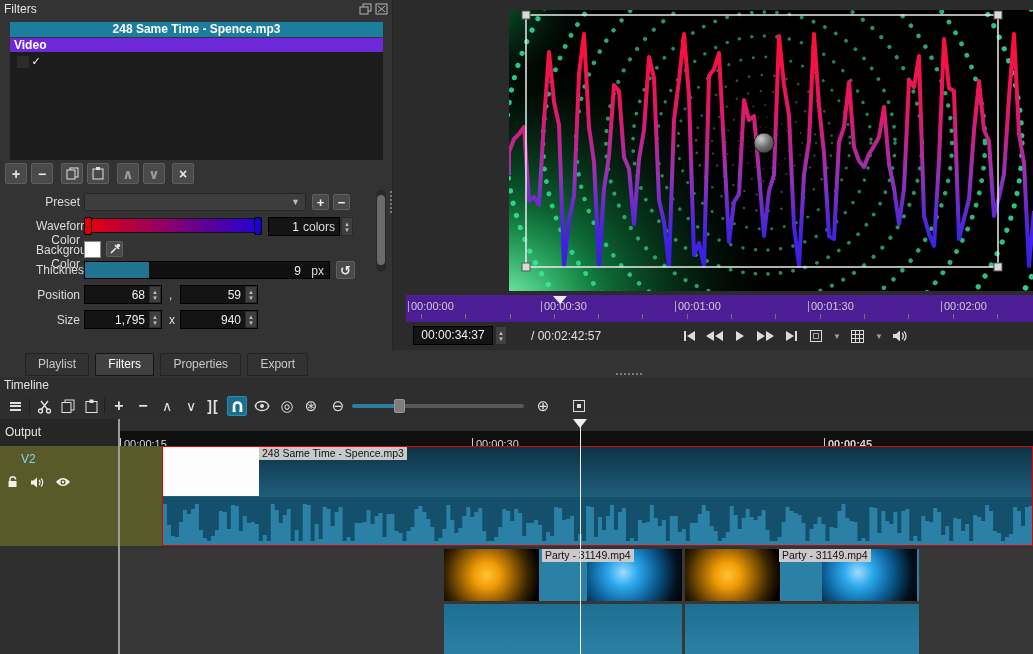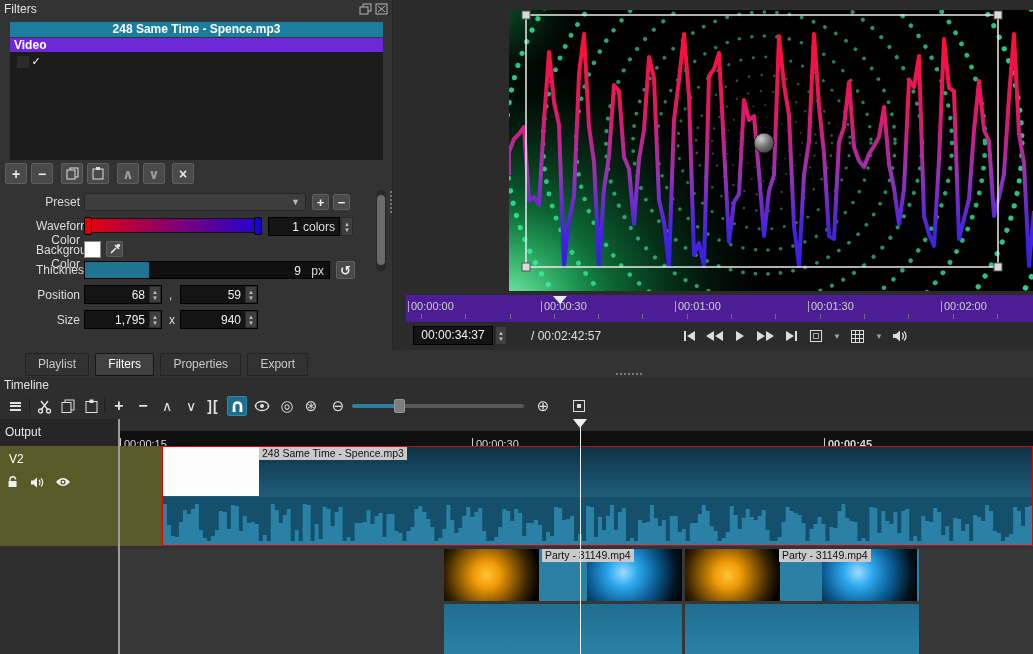--- a/index.html
+++ b/index.html
@@ -88,21 +88,21 @@
   .fit-ic { width:12px; height:12px; border:1px solid #dcdcdc; position:relative; }
   .fit-ic i { position:absolute; left:3px; top:3px; width:4px; height:4px; background:#dcdcdc; }
 
   .tl-tracks { position:absolute; left:0; top:42px; width:1033px; height:235px; background:#2f2f2f; }
   .tl-ruler { position:absolute; left:120px; top:12px; width:1024px; height:27px; background:#101010; }
   .tlr-label { position:absolute; top:7px; font-size:11px; color:#d8d8d8; border-left:1px solid #cfcfcf; padding-left:3px; line-height:12px; }
   .output-head { position:absolute; left:0; top:0; width:118px; height:27px; background:#262626; color:#e5e5e5; line-height:26px; padding-left:5px; }
   .track-head { position:absolute; left:0; width:118px; }
   .v2-head { top:27px; height:100px; background:#5a5a28; }
   .v1-head { top:130px; height:105px; background:#2c2c2c; }
-  .th-name { position:absolute; left:9px; top:6px; color:#ffffff; }
+  .th-name { position:absolute; left:21px; top:6px; color:#7dd3fc; }
   .th-icons { position:absolute; left:6px; top:29px; display:flex; gap:10px; align-items:center; }
   .head-divider { position:absolute; left:118px; top:0; width:2px; height:100%; background:#9c9c9c; }
 
   .v2-row { position:absolute; left:120px; top:27px; width:913px; height:100px; background:#5a5a28; }
   .v2-clip { position:absolute; left:42px; top:0; width:871px; height:100px; border:1px solid #df0000; }
   .v2-clip-top { position:absolute; left:0; top:0; width:100%; height:50px; background:linear-gradient(#0e3246,#1f5e7c); }
   .v2-white { position:absolute; left:0; top:0; width:96px; height:49px; background:#fdfdfd; }
   .clip-chip { position:absolute; top:0; height:13px; background:#c9c9c9; color:#111; font-size:10.5px; line-height:13px; padding:0 3px; white-space:nowrap; }
   .v2-wave { position:absolute; left:0; top:50px; width:100%; height:48px; background:#2a81a5; }
   .tl-gap { position:absolute; left:120px; top:127px; width:913px; height:3px; background:#333; }

